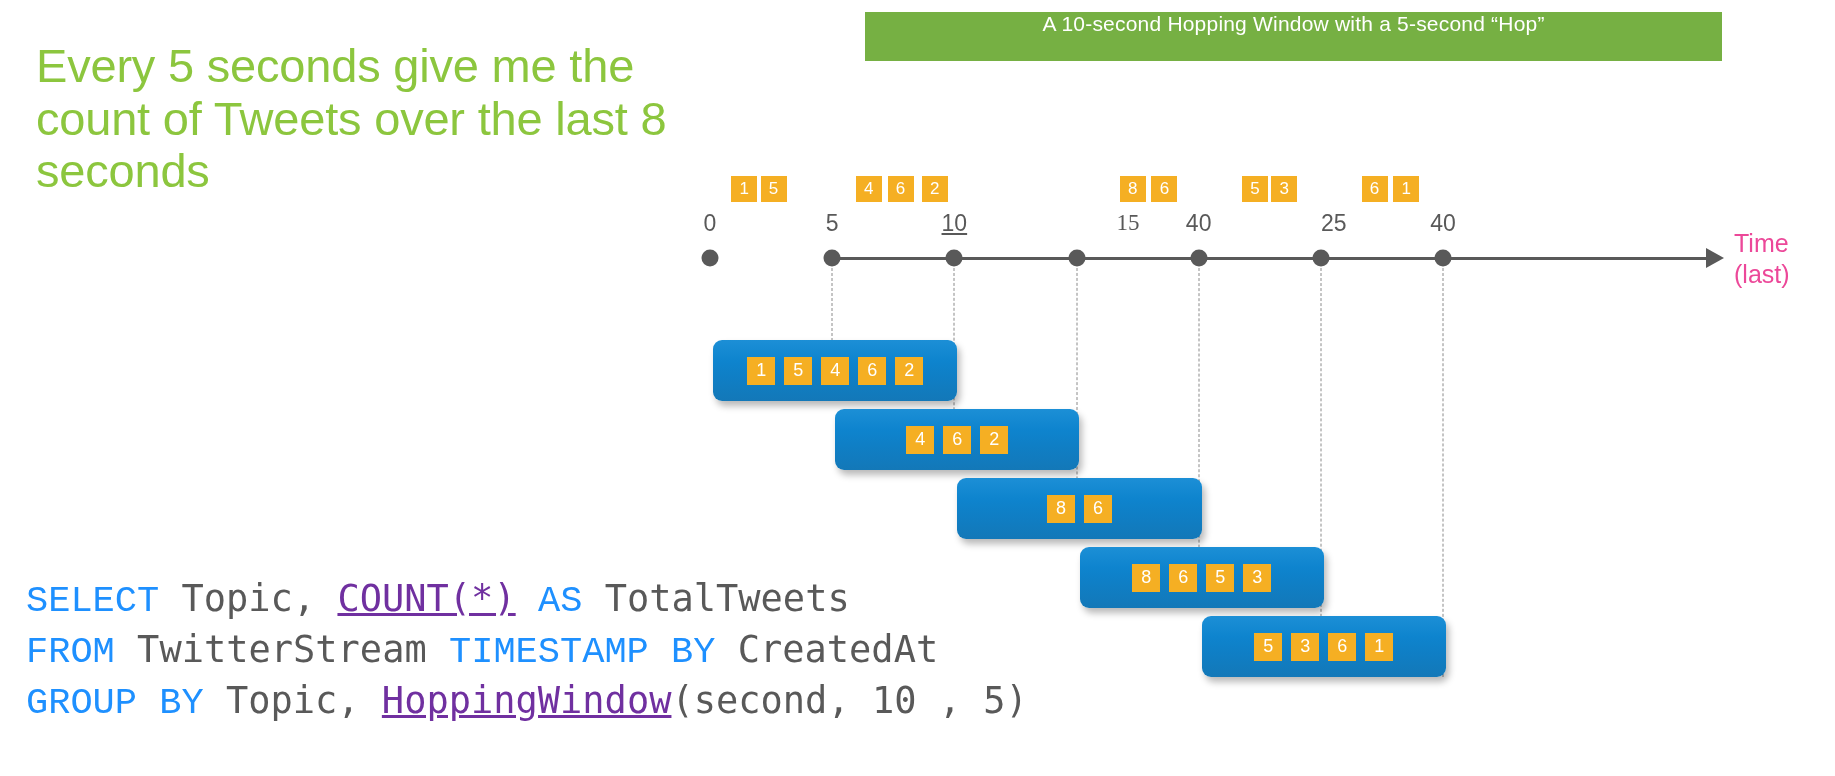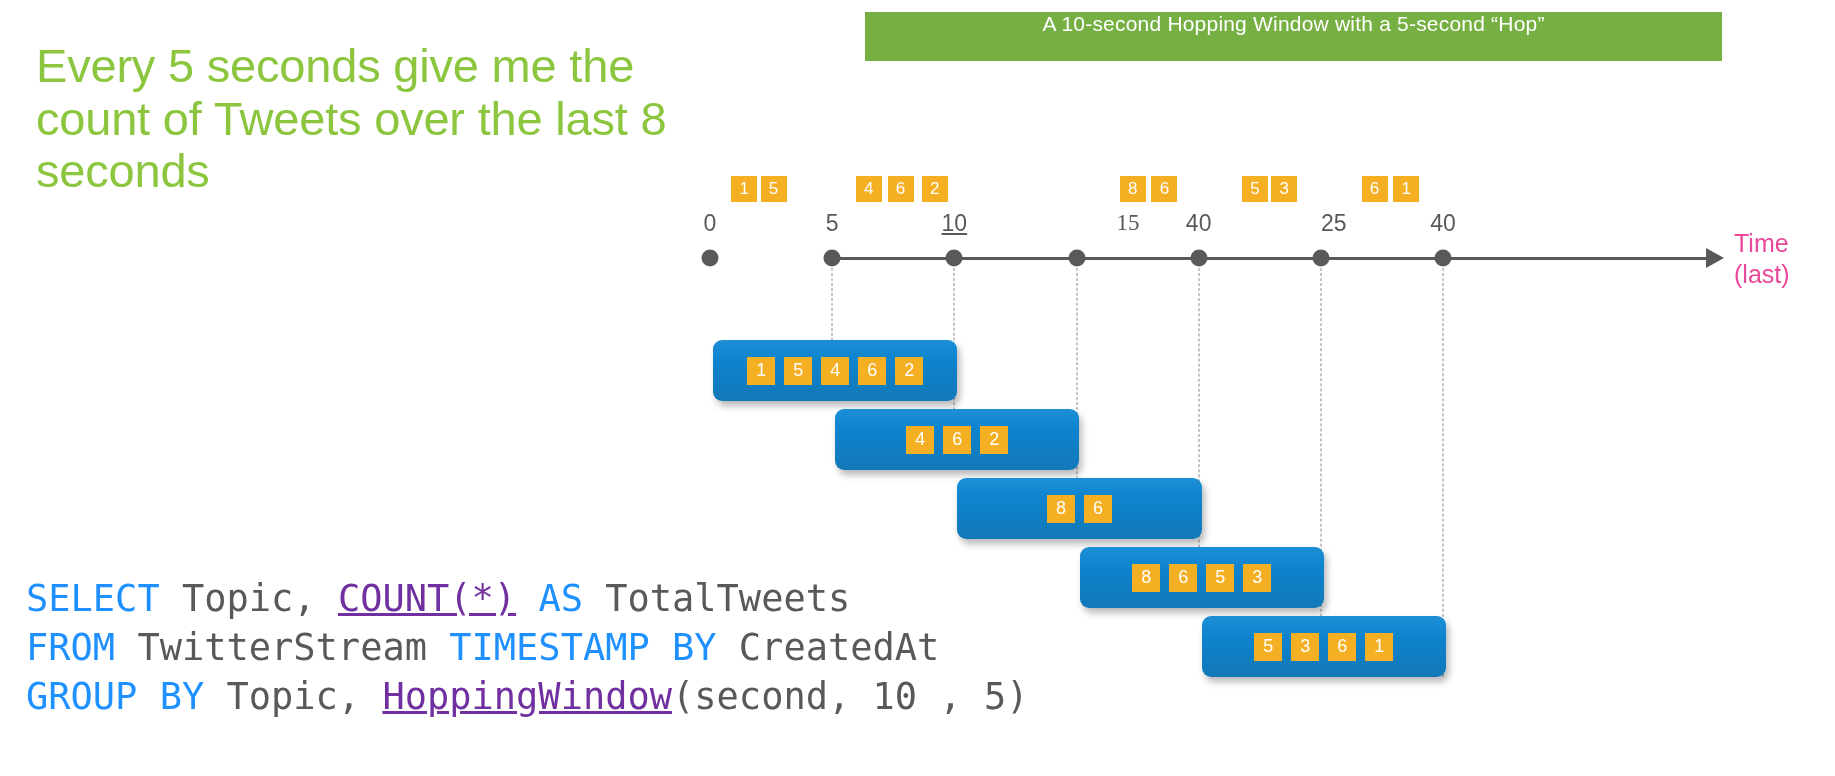--- a/index.html
+++ b/index.html
@@ -156,21 +156,21 @@
   
   #sql {
     position: absolute;
     left: 26px;
     top: 575px;
     font-family: "DejaVu Sans Mono", "Liberation Mono", monospace;
     font-size: 37px;
     line-height: 1.32;
     white-space: pre;
   }
-  .kw   { color: #1E90FF; }
+  .kw   { color: #1E90FF; font-family: Liberation Mono, monospace; }
   .fn   { color: #7030A0; text-decoration: underline; }
   .id   { color: #595959; }
 </style>
 </head>
 <body>
 
 <div id="slide">
 
   <div id="headline">Every 5 seconds give me the count of Tweets over the last 8 seconds</div>
 

